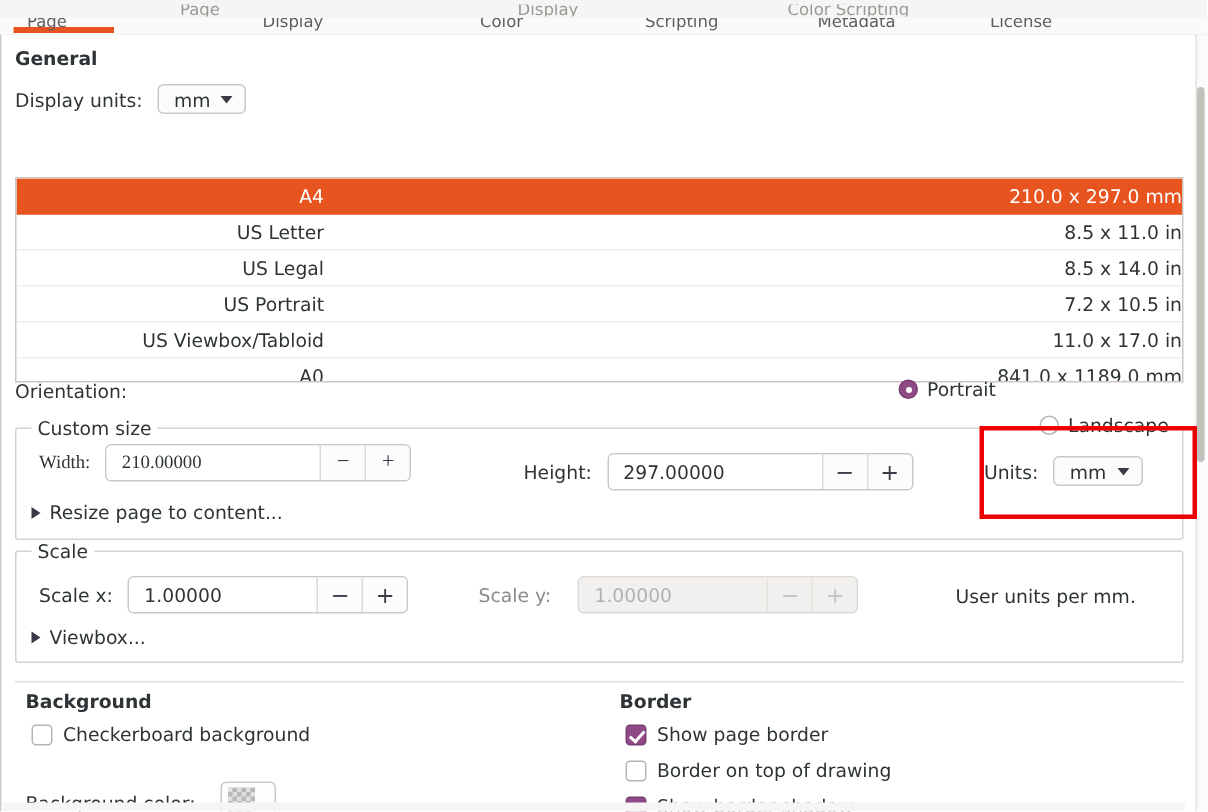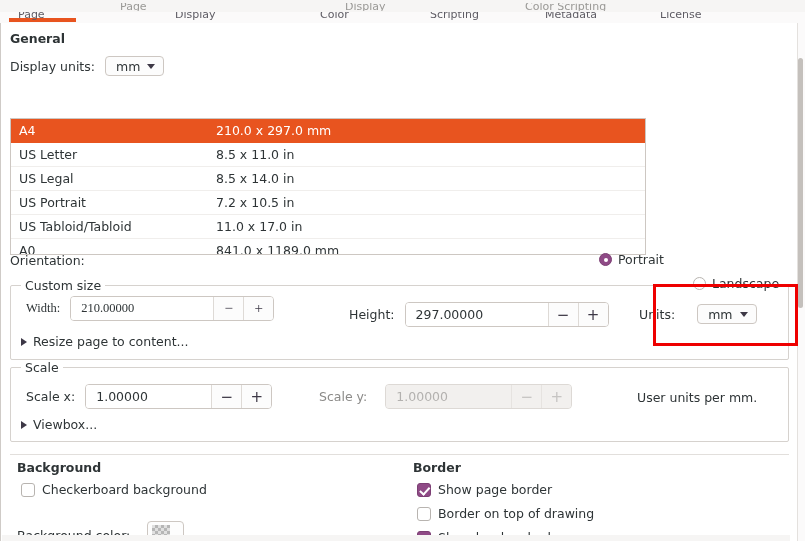--- a/index.html
+++ b/index.html
@@ -117,25 +117,26 @@
     width: 0; height: 0;
     border-left: 4px solid transparent;
     border-right: 4px solid transparent;
     border-top: 5px solid #3d3846;
   }
 
   
   .listbox {
     position: absolute;
     left: 9px;
-    width: 636px;
+    width: 779px;
     background: #ffffff;
     border: 1px solid #cdc7c2;
     box-sizing: border-box;
     overflow: hidden;
+    text-align: right;
   }
   .lrow {
     display: flex;
     height: 23px;
     align-items: center;
     font-size: 12.5px;
     color: #2e3436;
     border-bottom: 1px solid #f0eeec;
     cursor: pointer;
   }
@@ -365,21 +366,21 @@
     </div>
     <div class="lrow">
       <span class="c1">US Legal</span>
       <span class="c2">8.5 x 14.0 in</span>
     </div>
     <div class="lrow">
       <span class="c1">US Portrait</span>
       <span class="c2">7.2 x 10.5 in</span>
     </div>
     <div class="lrow">
-      <span class="c1">US Tabloid/Tabloid</span>
+      <span class="c1">US Viewbox/Tabloid</span>
       <span class="c2">11.0 x 17.0 in</span>
     </div>
     <div class="lrow">
       <span class="c1">A0</span>
       <span class="c2">841.0 x 1189.0 mm</span>
     </div>
   </div>
 
   <div class="lbl" style="position:absolute; left:9px; top:230px;">Orientation:</div>
 
@@ -407,21 +408,21 @@
 
   <div style="position:absolute; left:348px; top:279px; display:flex; align-items:center; gap:10px;">
     <span class="lbl">Height:</span>
     <span class="spin">
       <span class="val" style="width:122px;">297.00000</span>
       <span class="btn">−</span>
       <span class="btn">+</span>
     </span>
   </div>
 
-  <div style="position:absolute; left:638px; top:281px; display:flex; align-items:center; gap:22px;">
+  <div style="position:absolute; left:655px; top:281px; display:flex; align-items:center; gap:10px;">
     <span class="lbl">Units:</span>
     <span class="combo">
       <span>mm</span>
       <span class="caret"></span>
     </span>
   </div>
 
   <div class="expander" style="left:20px; top:311px;">
     <span class="tri"></span>
     <span>Resize page to content...</span>

